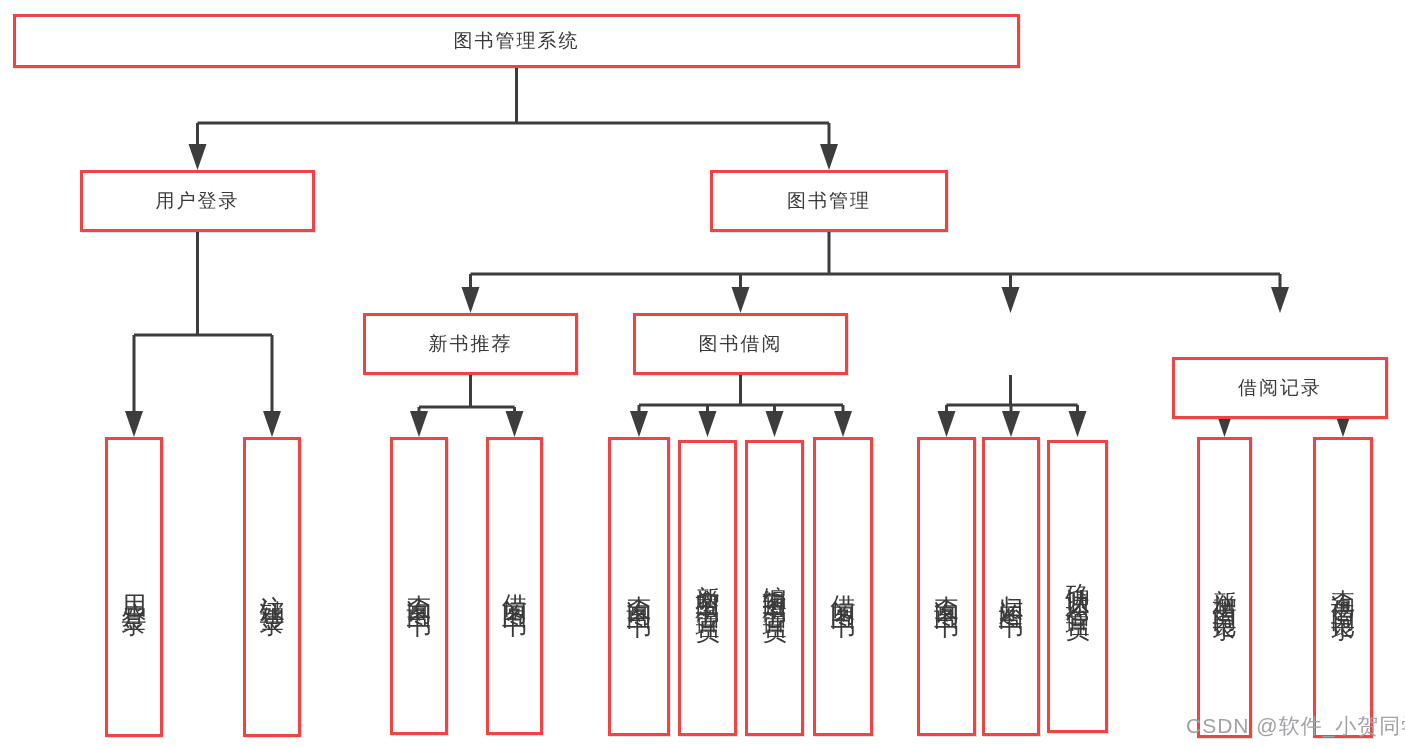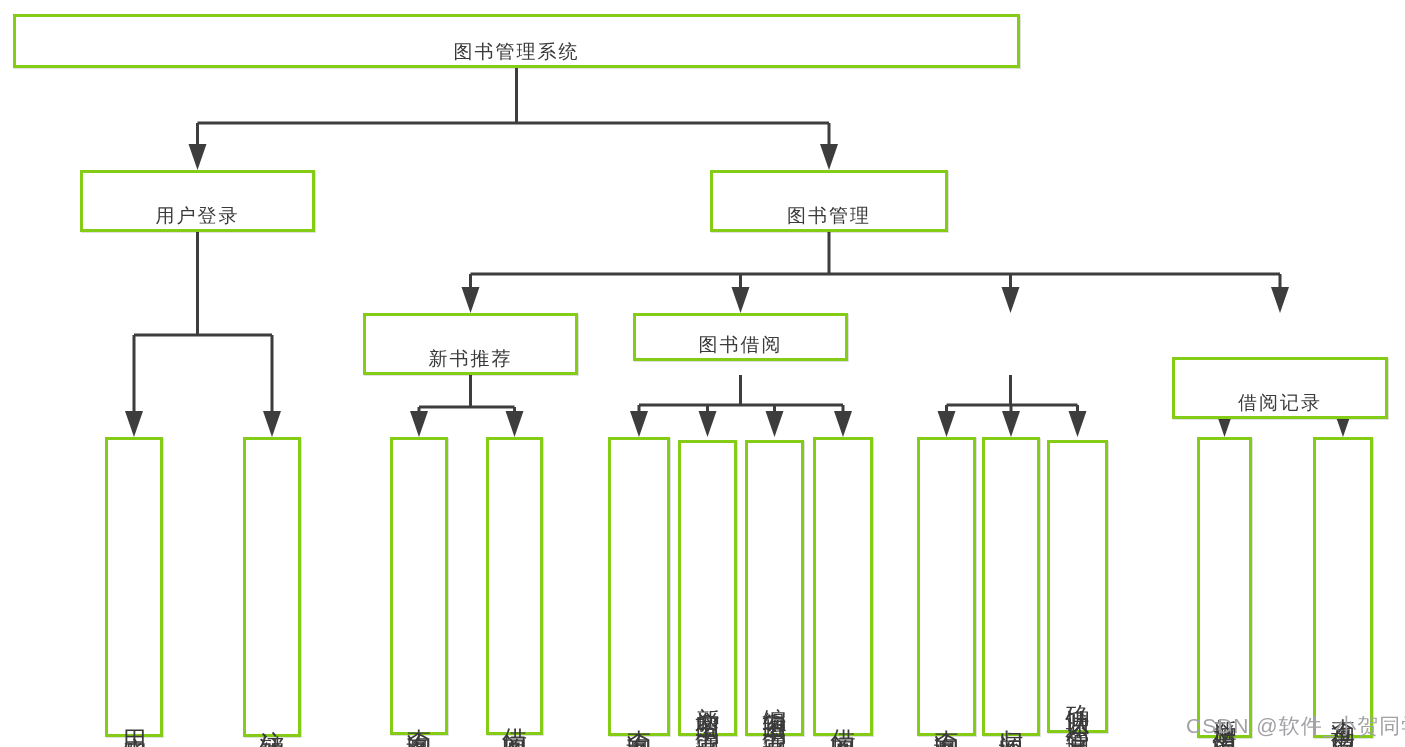--- a/index.html
+++ b/index.html
@@ -2,24 +2,24 @@
 <html><head>
 <meta charset="utf-8">
 <style>
   html,body{margin:0;padding:0;background:#ffffff;}
   body{font-family:"Liberation Sans","DejaVu Sans",sans-serif;}
   #canvas{position:relative;width:1405px;height:747px;background:#ffffff;overflow:hidden;}
   #connector-svg{position:absolute;left:0;top:0;width:1405px;height:747px;}
   .box{
     position:absolute;
     background:#ffffff;
-    border:3px solid #84cc16;
+    border:3px solid #ef4444;
     box-sizing:border-box;
     display:flex;
-    align-items:flex-end;
+    align-items:center;
     justify-content:center;
     color:#3a3a3a;
     box-shadow:1px 1px 0 rgba(0,0,0,0.12);
   }
   .h-label{font-size:19px;letter-spacing:2px;white-space:nowrap;}
   .root .h-label{font-size:19px;}
   .v-box .v-label{
     writing-mode:vertical-rl;
     font-size:25px;
     letter-spacing:6px;
@@ -89,21 +89,21 @@
   <div class="box" style="left:80px;top:170px;width:235px;height:62px;">
     <span class="h-label">用户登录</span>
   </div>
   <div class="box" style="left:710px;top:170px;width:238px;height:62px;">
     <span class="h-label">图书管理</span>
   </div>
 
   <div class="box" style="left:363px;top:313px;width:215px;height:62px;">
     <span class="h-label">新书推荐</span>
   </div>
-  <div class="box" style="left:633px;top:313px;width:215px;height:48px;">
+  <div class="box" style="left:633px;top:313px;width:215px;height:62px;">
     <span class="h-label">图书借阅</span>
   </div>
   <div class="box" style="left:1172px;top:313px;width:216px;height:62px;margin-top:44px;">
     <span class="h-label">借阅记录</span>
   </div>
 
   <div class="box v-box" style="left:105px;top:437px;width:58px;height:300px;">
     <span class="v-label">用户登录</span>
   </div>
   <div class="box v-box" style="left:243px;top:437px;width:58px;height:300px;">

